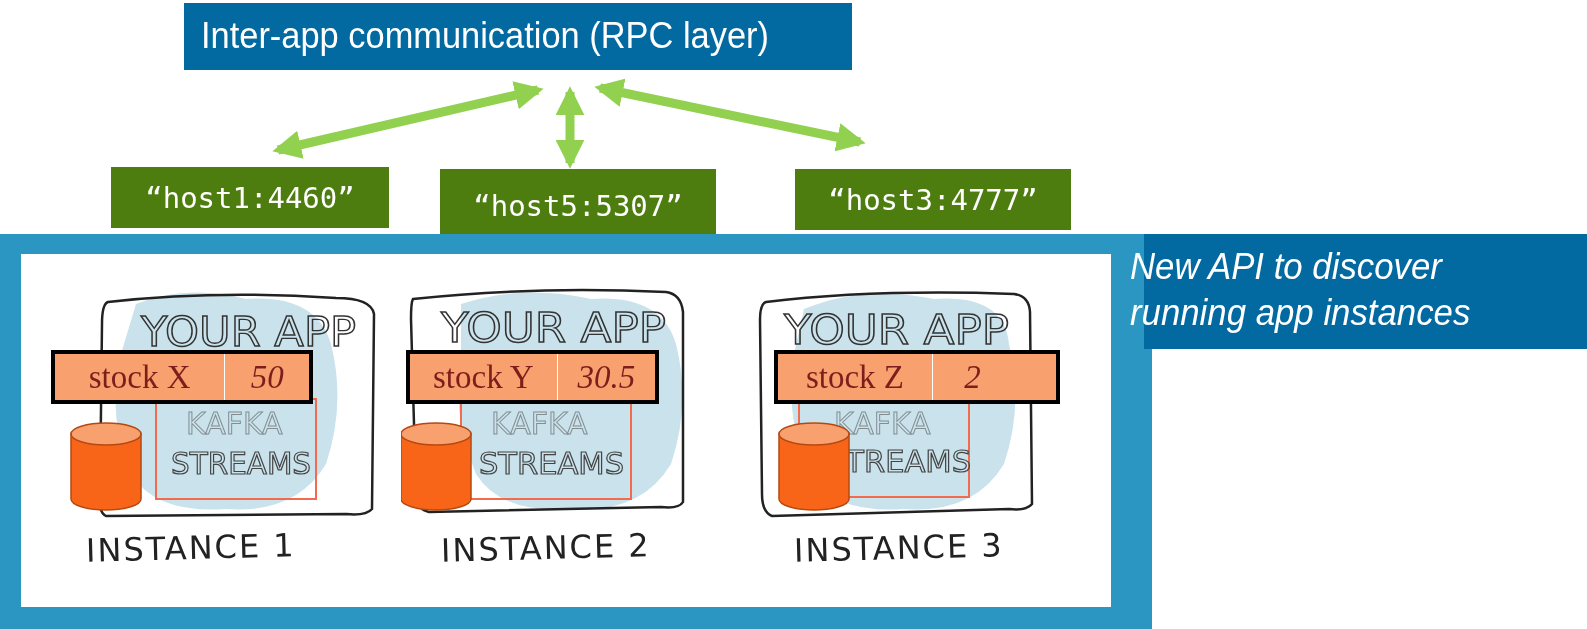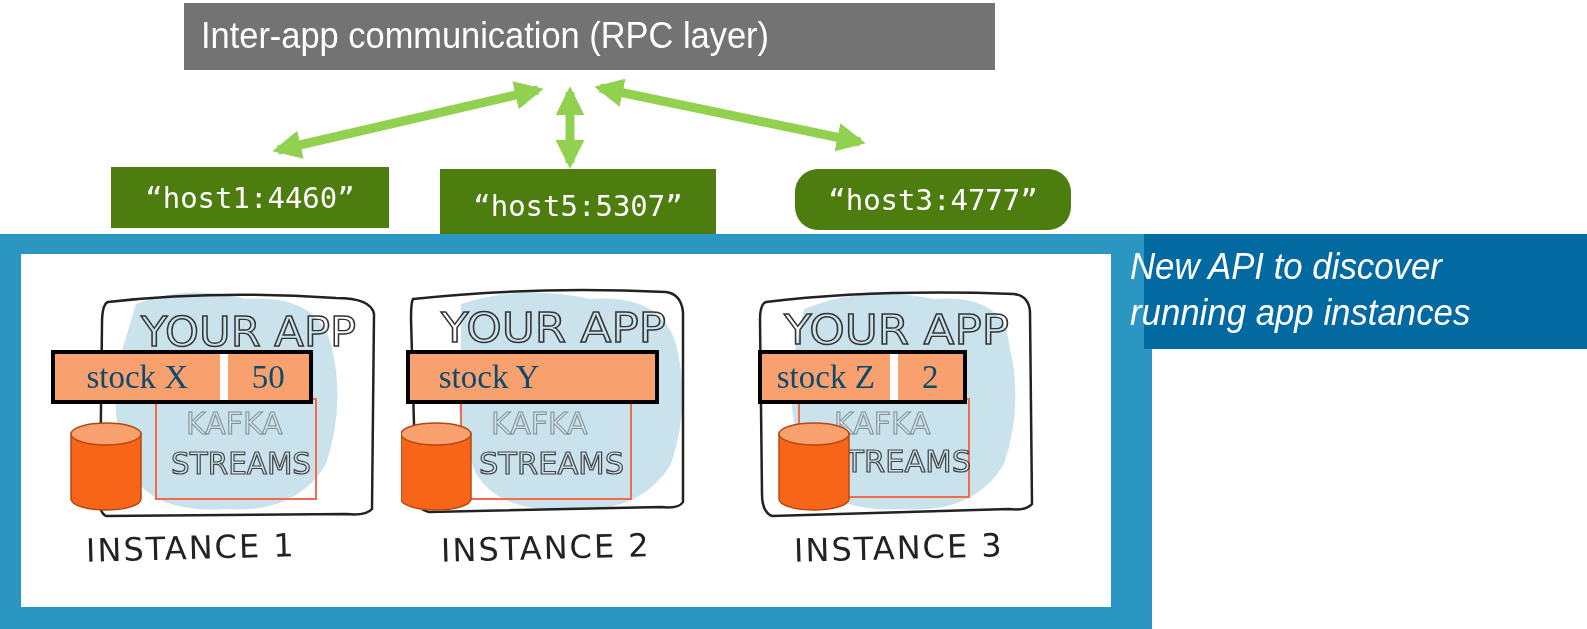--- a/index.html
+++ b/index.html
@@ -1,50 +1,50 @@
 <!DOCTYPE html>
 <html><head>
 <meta charset="utf-8">
 <style>
   html, body { margin:0; padding:0; background:#ffffff; }
   body { width:1587px; height:629px; position:relative; overflow:hidden; font-family:"Liberation Sans", sans-serif; }
 
-  .rpc-box { position:absolute; left:184px; top:3px; width:811px; height:67px; background:#737373; }
+  .rpc-box { position:absolute; left:184px; top:3px; width:668px; height:67px; background:#0369a1; }
   .rpc-label { position:absolute; left:17px; top:12px; color:#ffffff; font-size:37px; font-family:"Liberation Sans", sans-serif; white-space:nowrap; transform:scaleX(0.93); transform-origin:left center; }
 
   .arrows { position:absolute; left:0; top:0; width:1587px; height:240px; }
 
   .host { position:absolute; background:#4d7c0f; color:#ffffff; font-family:"DejaVu Sans Mono", monospace; font-size:29px; display:flex; align-items:center; justify-content:center; white-space:nowrap; }
   .host-1 { left:111px; top:167px; width:278px; height:61px; }
   .host-5 { left:440px; top:169px; width:276px; height:73px; }
-  .host-3 { left:795px; top:169px; width:276px; height:61px;border-radius:23px; }
+  .host-3 { left:795px; top:169px; width:276px; height:61px; }
 
   .frame { position:absolute; left:0; top:234px; width:1144px; height:395px; background:#2a96c1;padding-left:8px; }
   .panel { position:absolute; left:21px; top:20px; width:1090px; height:353px; background:#ffffff; }
 
   .callout { position:absolute; left:1144px; top:234px; width:443px; height:115px; background:#0369a1;font-style:italic; }
   .callout-text { position:absolute; left:-14px; top:10px; color:#ffffff; font-size:37px; line-height:46px; font-family:"Liberation Sans", sans-serif; transform:scaleX(0.94); transform-origin:left top; }
 
   .instance { position:absolute; top:0; width:330px; height:353px; }
   .inst-1 { left:25px; }
   .inst-2 { left:380px; }
   .inst-3 { left:733px; }
   .sketch { position:absolute; left:0; top:0; width:330px; height:353px; }
 
   .kv { position:absolute; top:96px; height:54px; display:flex; border:4px solid #000000; background:#f9a06f; box-sizing:border-box; }
-  .kv .key, .kv .val { display:flex; align-items:center; justify-content:center; font-family:"Liberation Serif", serif; font-size:33px; color:#0c4a6e;text-align:right; }
-  .kv .val { border-left:8px solid #ffffff; }
+  .kv .key, .kv .val { display:flex; align-items:center; justify-content:center; font-family:"Liberation Serif", serif; font-size:33px; color:#7f1d1d;text-align:right; }
+  .kv .val { border-left:1px solid #ffffff;font-style:italic; }
 
   .inst-1 .kv { left:5px; width:262px; }
   .inst-1 .kv .key { width:170px; }
   .inst-1 .kv .val { width:84px; }
   .inst-2 .kv { left:5px; width:253px; }
   .inst-2 .kv .key { width:158px; }
   .inst-2 .kv .val { width:105px; }
-  .inst-3 .kv { left:4px; width:209px; }
+  .inst-3 .kv { left:20px; width:286px; }
   .inst-3 .kv .key { width:154px; }
   .inst-3 .kv .val { width:79px; }
 
   .inst-label { position:absolute; left:40px; top:275px; font-family:"DejaVu Sans", sans-serif; font-size:32px; color:#222; letter-spacing:2px; transform:rotate(-1.5deg); white-space:nowrap; font-weight:normal; }
 </style>
 </head>
 <body>
 
 <div class="rpc-box">
   <span class="rpc-label">Inter-app communication (RPC layer)</span>
@@ -96,20 +96,21 @@
         <text x="40" y="88" font-family="DejaVu Sans, sans-serif" font-size="40" fill="none" stroke="#333" stroke-width="1.4" textLength="225" lengthAdjust="spacingAndGlyphs">YOUR APP</text>
         <text x="90" y="180" font-family="DejaVu Sans, sans-serif" font-size="30" fill="none" stroke="#555" stroke-width="1" opacity="0.6">KAFKA</text>
         <text x="78" y="220" font-family="DejaVu Sans, sans-serif" font-size="30" fill="none" stroke="#444" stroke-width="1.2" textLength="145" lengthAdjust="spacingAndGlyphs">STREAMS</text>
         <g>
           <path d="M0,180 L0,245 A35,11 0 0 0 70,245 L70,180 Z" fill="#f96518" stroke="#b44a10" stroke-width="1.5"></path>
           <ellipse cx="35" cy="180" rx="35" ry="11" fill="#f9a06f" stroke="#b44a10" stroke-width="1.5"></ellipse>
         </g>
       </svg>
       <div class="kv">
         <div class="key">stock Y</div>
+        <div class="val">30.5</div>
       </div>
       <div class="inst-label">INSTANCE 2</div>
     </div>
 
     <div class="instance inst-3">
       <svg class="sketch" viewBox="0 0 330 353">
         <path d="M50,55 Q110,30 180,45 Q250,40 255,90 Q270,150 250,210 Q220,260 150,255 Q80,260 55,220 Q30,160 40,100 Z" fill="#9ccadb" opacity="0.55"></path>
         <path d="M12,48 Q120,35 260,40 Q275,42 276,58 L278,250 Q272,257 255,255 L18,262 Q8,258 8,240 L6,66 Q6,50 12,48 Z" fill="none" stroke="#222" stroke-width="2.5"></path>
         <rect x="45" y="145" width="170" height="98" fill="none" stroke="#f26b4f" stroke-width="2"></rect>
         <text x="30" y="90" font-family="DejaVu Sans, sans-serif" font-size="40" fill="none" stroke="#333" stroke-width="1.4" textLength="225" lengthAdjust="spacingAndGlyphs">YOUR APP</text>

